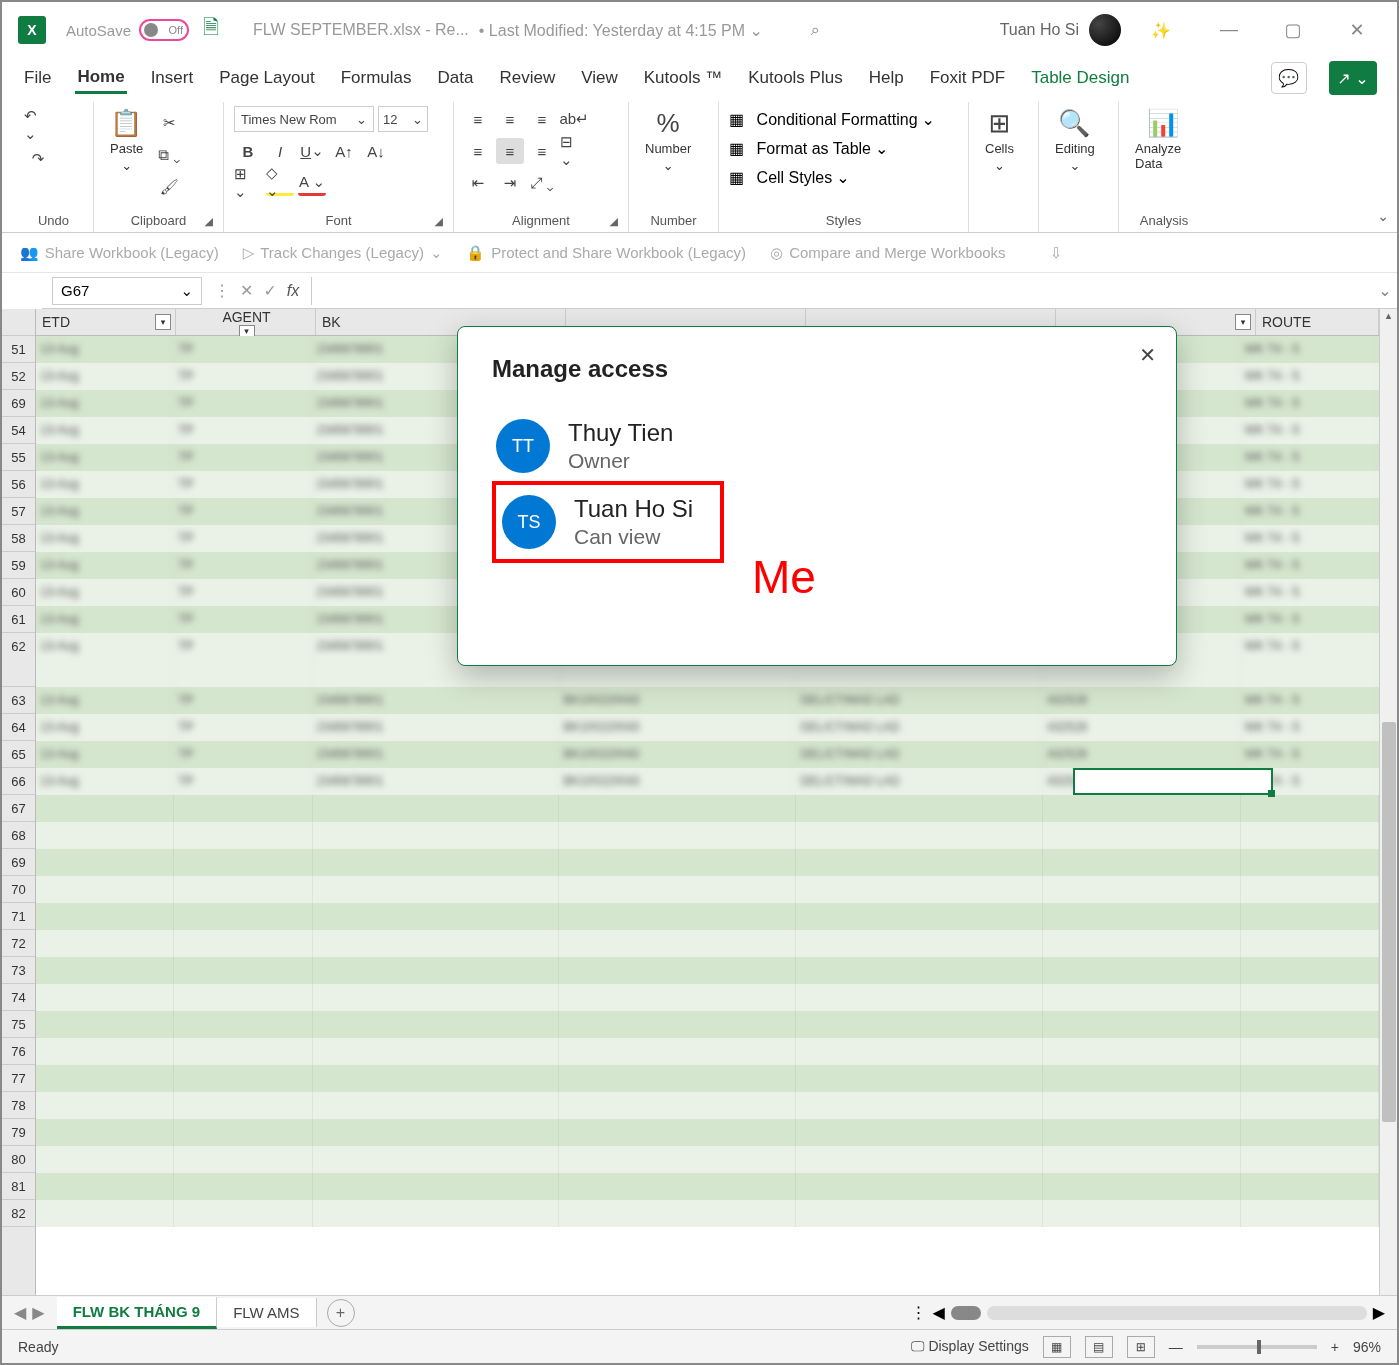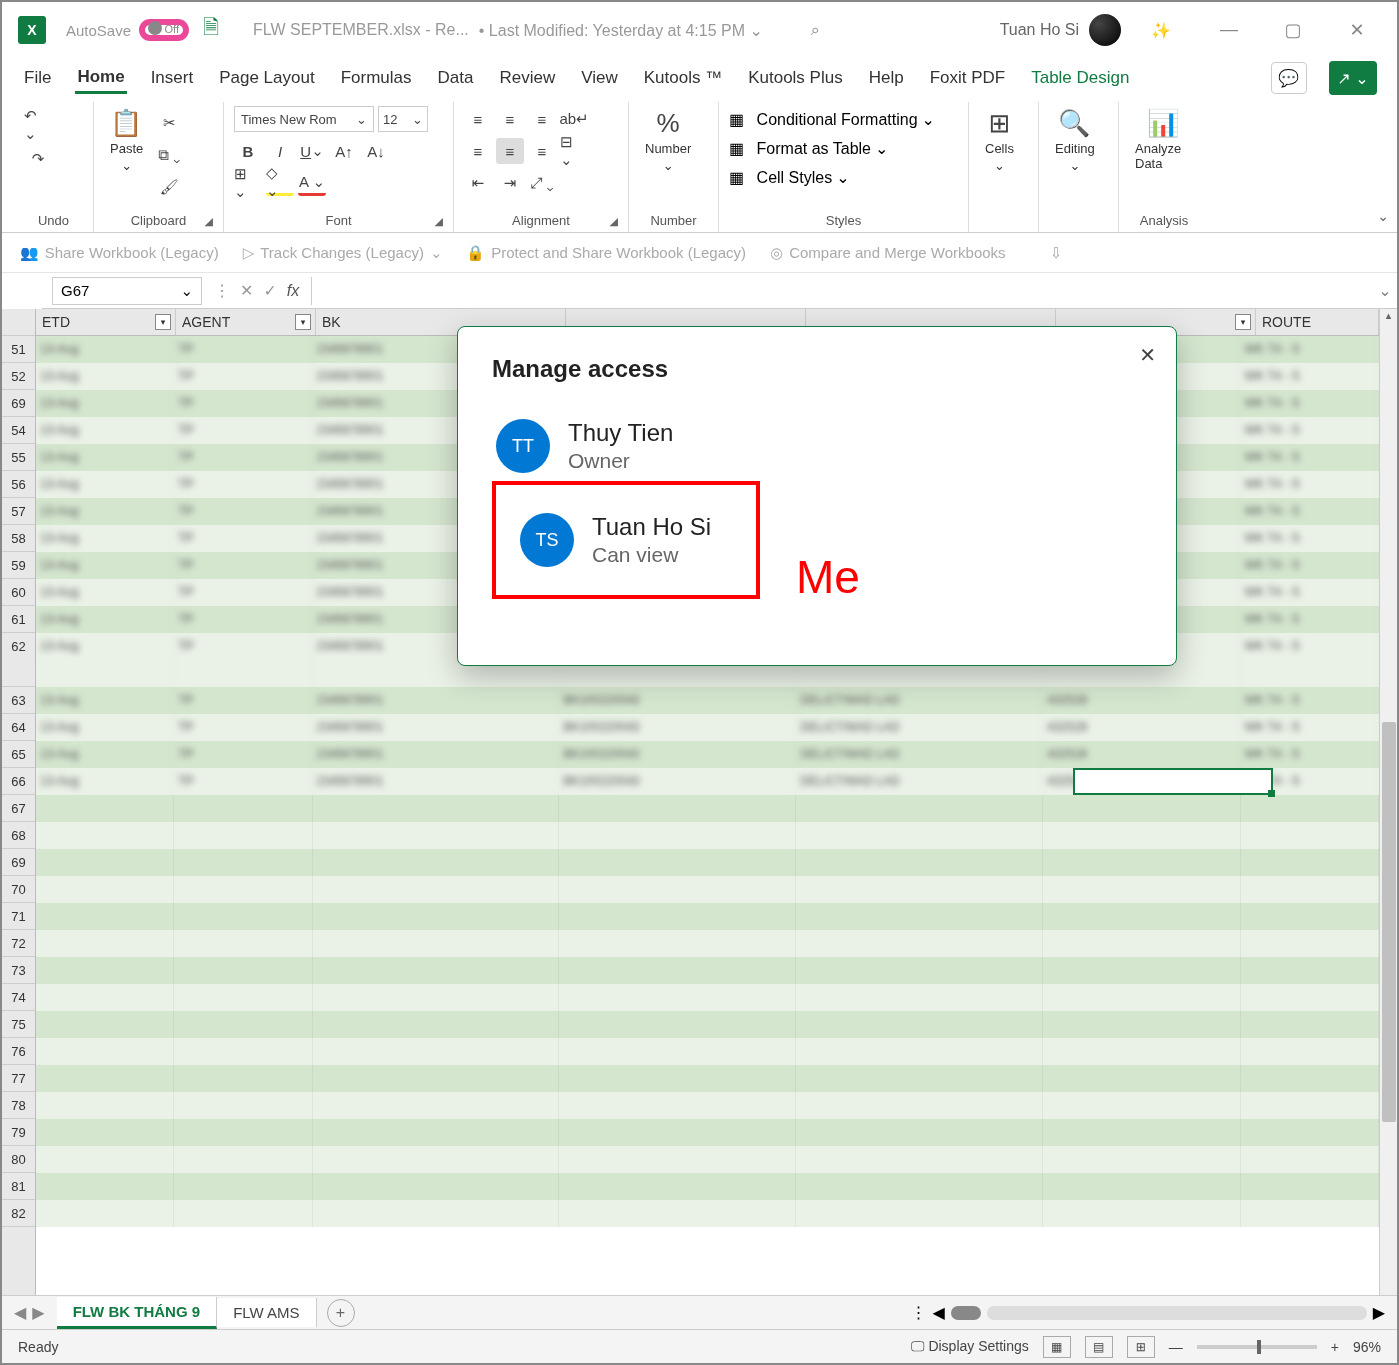--- a/index.html
+++ b/index.html
@@ -2,21 +2,21 @@
 <html><head>
 <meta charset="utf-8">
 <style>
 * { box-sizing: border-box; margin: 0; padding: 0; font-family: "Segoe UI", sans-serif; }
 body { background: #fff; width: 1399px; height: 1365px; overflow: hidden; position: relative; border: 2px solid #888; }
 
 
 .titlebar { height: 56px; display: flex; align-items: center; padding: 0 8px; gap: 8px; }
 .excel-icon { width: 28px; height: 28px; background: #107c41; color: #fff; display: flex; align-items: center; justify-content: center; font-weight: bold; font-size: 14px; border-radius: 3px; margin-left: 8px; }
 .autosave { display: flex; align-items: center; gap: 8px; color: #999; font-size: 15px; margin-left: 12px; }
-.toggle { width: 50px; height: 22px; border: 6px solid #ec4899; border-radius: 11px; display: flex; align-items: flex-end; justify-content: flex-end; padding: 0 4px; font-size: 11px; color: #888; position: relative; }
+.toggle { width: 50px; height: 22px; border: 2px solid #ec4899; border-radius: 11px; display: flex; align-items: center; justify-content: flex-end; padding: 0 4px; font-size: 11px; color: #888; position: relative; }
 .toggle::before { content:""; width:14px; height:14px; border-radius:50%; background:#888; position:absolute; left:3px; }
 .titlebar .filename { color: #999; font-size: 16px; margin-left: 20px; }
 .titlebar .modified { color: #999; font-size: 16px; margin-left: 2px; }
 .search-ico { margin-left: 40px; color: #888; }
 .user { margin-left: auto; display: flex; align-items: center; gap: 10px; color: #666; font-size: 16px; }
 .avatar { width: 32px; height: 32px; border-radius: 50%; background: radial-gradient(circle at 30% 30%, #444, #000); }
 .winbtns { display: flex; gap: 24px; margin-left: 30px; color: #888; font-size: 18px; padding-right:12px;}
 .winbtns span { width: 40px; text-align: center; }
 
 
@@ -72,22 +72,22 @@
 .vthumb { width:14px; background:#c0c0c0; margin:2px auto; border-radius:2px;}
 
 
 .dialog { position:absolute; left:455px; top:324px; width:720px; height:340px; background:#fff; border:1px solid #107c41; border-radius:8px; box-shadow:0 10px 30px rgba(0,0,0,0.25); padding:28px 34px; z-index:100;}
 .dialog h2 { font-size:24px; font-weight:600; color:#222; margin-bottom:28px;}
 .dialog .close { position:absolute; right:20px; top:16px; font-size:20px; color:#444; cursor:pointer;}
 .person { display:flex; align-items:center; gap:18px; padding:8px 4px; }
 .pavatar { width:54px; height:54px; border-radius:50%; background:#0078d4; color:#fff; display:flex;align-items:center;justify-content:center; font-size:18px; font-weight:500;}
 .pinfo .pname { font-size:24px; color:#222; }
 .pinfo .prole { font-size:21px; color:#666; margin-top:2px;}
-.redbox { border:4px solid #ff0000; padding:20px; display:inline-flex;}
-.me-label { position:absolute; left:794px; top:548px; font-size:46px; color:#ff0000; font-weight:500; z-index:101;}
+.redbox { border:4px solid #ff0000; padding:2px; display:inline-flex;}
+.me-label { position:absolute; left:750px; top:548px; font-size:46px; color:#ff0000; font-weight:500; z-index:101;}
 
 
 .sheetbar { position:absolute; bottom:34px; left:0; right:0; height:34px; background:#f4f4f4; border-top:1px solid #ccc; display:flex; align-items:center;}
 .sheetnav { display:flex; gap:6px; padding:0 12px; color:#888;}
 .sheettab { padding:6px 16px; font-size:15px; border-right:1px solid #ccc; background:#fff; color:#444;}
 .sheettab.active { font-weight:bold; color:#107c41; border-bottom:3px solid #107c41; background:#fff;}
 .addsheet { width:28px; height:28px; border:1px solid #aaa; border-radius:50%; display:flex;align-items:center;justify-content:center; margin-left:10px; color:#666;}
 .hscroll { margin-left:auto; display:flex; align-items:center; gap:6px; padding-right:12px;}
 .hthumb { width:30px; height:14px; background:#888; border-radius:7px;}
 
@@ -326,21 +326,21 @@
       <div>79</div>
       <div>80</div>
       <div>81</div>
       <div>82</div>
     </div>
   <div class="colheads">
     <div class="ch" style="width:140px;">
         <span>ETD</span>
         <span class="filterbtn">▾</span>
       </div>
-    <div class="ch" style="width:140px;">
+    <div class="ch" style="width:140px;flex-direction:column;">
         <span>AGENT</span>
         <span class="filterbtn">▾</span>
       </div>
     <div class="ch" style="width:250px;">
         <span>BK</span>
       </div>
     <div class="ch" style="width:240px;"></div>
     <div class="ch" style="width:250px;"></div>
     <div class="ch" style="width:200px;">
         <span></span>

